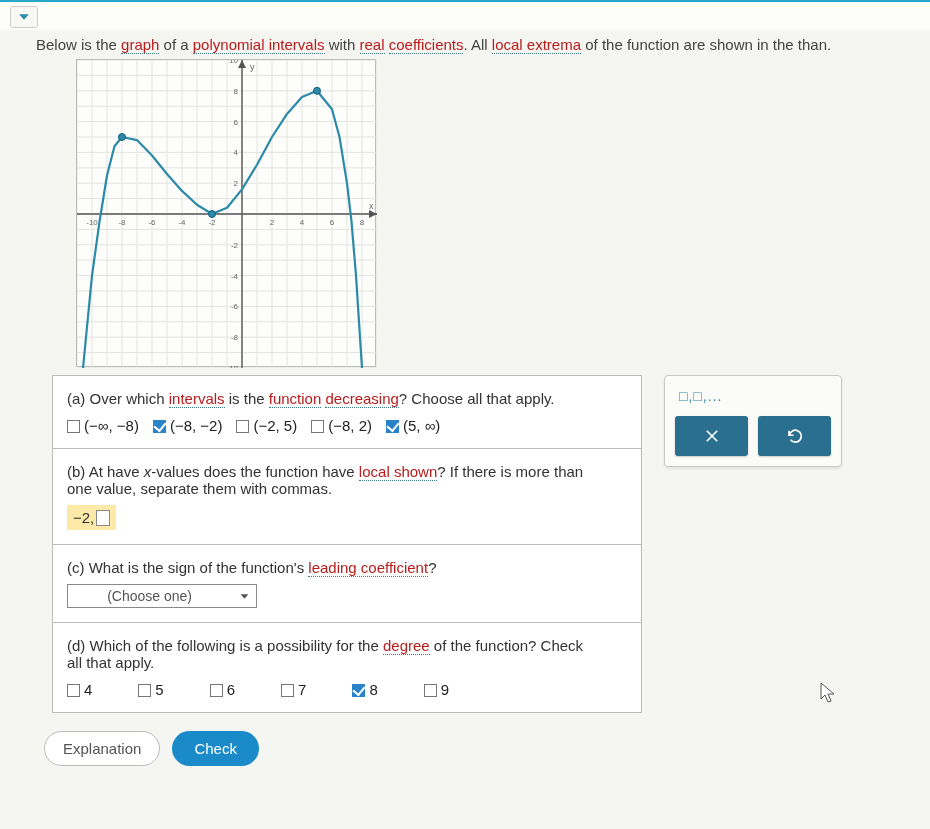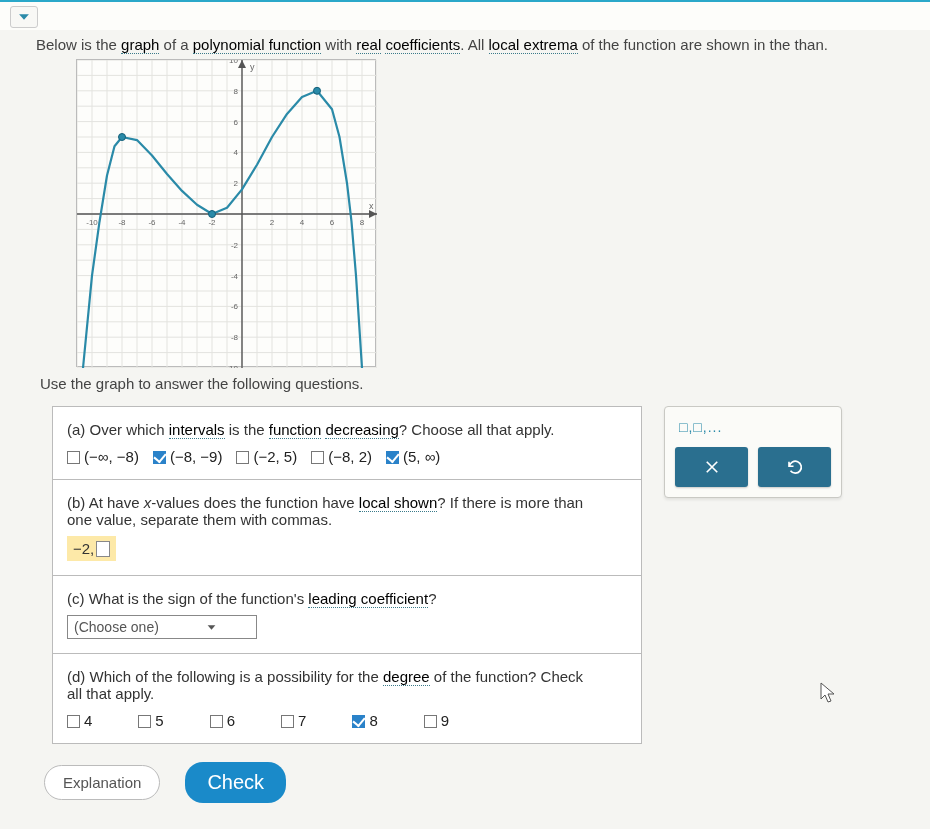--- a/index.html
+++ b/index.html
@@ -23,21 +23,21 @@
     border-radius: 3px;
     background: #f8f8f5;
     display: inline-flex;
     align-items: center;
     justify-content: center;
     cursor: pointer;
   }
   .chevron-btn svg { width: 14px; height: 14px; fill: #2a8aa8; }
   .content { padding: 4px 24px 10px 40px; }
   .prompt { color: #444; margin: 2px 0 6px -4px; }
-  .ul-link { color: #000000; border-bottom: 1px dotted #3a7a8a; cursor: pointer; }
+  .ul-link { color: #b91c1c; border-bottom: 1px dotted #3a7a8a; cursor: pointer; }
   .graph-box {
     width: 300px; height: 308px;
     border: 1px solid #bbb;
     background: #fdfdfb;
     margin: 4px 0 8px 36px;
     position: relative;
   }
   .graph-box svg { position: absolute; left:0; top:0; }
   .instr { color:#444; margin: 8px 0 14px 0; }
   .qa-row { display:flex; align-items:flex-start; gap: 22px; padding-left: 12px; }
@@ -89,21 +89,21 @@
     margin-left:2px;
   }
   .sel {
     border:1px solid #888;
     background:#fff;
     padding: 3px 6px;
     font-size: 14px;
     color:#555;
     width: 190px;
     display:flex;
-    justify-content:flex-start;
+    justify-content:flex-end;
     align-items:center;
     margin-top:8px;
     cursor:pointer;
     gap:47px;
   }
   .sel svg { width:11px; height:11px; }
   .d-opts { margin-top:10px; display:flex; gap: 46px; align-items:center; color:#222;}
   .side-panel {
     width: 178px;
     border: 1px solid #c9c9c4;
@@ -126,56 +126,56 @@
     border-radius:3px;
     display:flex;
     align-items:center;
     justify-content:center;
     cursor:pointer;
     box-shadow: 0 1px 2px rgba(0,0,0,0.2);
   }
   .side-btn svg { width:18px; height:18px; stroke:#fff; fill:none; stroke-width:2.2; }
   .footer-btns {
     margin: 18px 0 6px 4px;
-    display:flex; gap:25px; align-items:center;
+    display:flex; gap:12px; align-items:center;
   }
   .btn-explain {
     border:1px solid #bbb;
     background:#fff;
     border-radius: 18px;
     padding: 8px 18px;
     color:#555;
     font-size:15px;
     cursor:pointer;
   }
   .btn-check {
     border:none;
     background:#1a8ac9;
     color:#fff;
     border-radius: 18px;
     padding: 9px 22px;
-    font-size:20px;
+    font-size:15px;
     cursor:pointer;
   }
   .cursor-icon { position:absolute; }
 </style>
 </head>
 <body>
 
 <div class="top-bar">
   <div class="chevron-btn">
     <svg viewBox="0 0 20 20">
         <path d="M3 6l7 8 7-8z"></path>
       </svg>
   </div>
 </div>
 
 <div class="content">
   <div class="prompt">
-    <span>Below is the </span><span class="ul-link">graph</span><span> of a </span><span class="ul-link">polynomial function</span><span> with </span><span class="ul-link">real</span><span> </span><span class="ul-link">coefficients</span><span>. All </span><span class="ul-link">local extrema</span><span> of the function are shown in the than.</span>
+    <span>Below is the </span><span class="ul-link">graph</span><span> of a </span><span class="ul-link">polynomial intervals</span><span> with </span><span class="ul-link">real</span><span> </span><span class="ul-link">coefficients</span><span>. All </span><span class="ul-link">local extrema</span><span> of the function are shown in the than.</span>
   </div>
 
   <div class="graph-box">
     <svg id="graph-svg" width="300" height="308" viewBox="0 0 300 308">
         <line x1="0" y1="0" x2="0" y2="308" stroke="#e3e3df" stroke-width="1"></line>
         <line x1="15" y1="0" x2="15" y2="308" stroke="#e3e3df" stroke-width="1"></line>
         <line x1="30" y1="0" x2="30" y2="308" stroke="#e3e3df" stroke-width="1"></line>
         <line x1="45" y1="0" x2="45" y2="308" stroke="#e3e3df" stroke-width="1"></line>
         <line x1="60" y1="0" x2="60" y2="308" stroke="#e3e3df" stroke-width="1"></line>
         <line x1="75" y1="0" x2="75" y2="308" stroke="#e3e3df" stroke-width="1"></line>
@@ -240,33 +240,32 @@
         <text x="161" y="3" font-size="8" fill="#666" text-anchor="end">10</text>
         <text x="173" y="10" font-size="9" fill="#666">y</text>
         <text x="292" y="149" font-size="9" fill="#666">x</text>
         <path d="M6.0 308.0 L15.0 215.6 L22.5 161.7 L30.0 115.5 L37.5 86.2 L45.0 77.0 L60.0 80.1 L75.0 95.5 L90.0 114.0 L105.0 130.9 L120.0 144.8 L135.0 154.0 L150.0 147.8 L165.0 129.4 L180.0 104.7 L195.0 77.0 L210.0 53.9 L225.0 37.0 L240.0 30.8 L255.0 49.3 L262.5 77.0 L270.0 123.2 L274.5 161.7 L279.0 215.6 L285.0 308.0 L288.0 354.2 " fill="none" stroke="#2a8aa8" stroke-width="2.2" stroke-linejoin="round"></path>
         <circle cx="45" cy="77" r="3.5" fill="#2a8aa8" stroke="#15607a" stroke-width="1"></circle>
         <circle cx="135" cy="154" r="3.5" fill="#2a8aa8" stroke="#15607a" stroke-width="1"></circle>
         <circle cx="240" cy="30.80000000000001" r="3.5" fill="#2a8aa8" stroke="#15607a" stroke-width="1"></circle>
       </svg>
   </div>
 
-  <div class="instr">Use the graph to answer the following questions.</div>
 
   <div class="qa-row">
     <table class="qa-table">
       <tbody>
           <tr>
             <td>
         <div>
           <span>(a) Over which </span><span class="ul-link">intervals</span><span> is the </span><span class="ul-link">function</span><span> </span><span class="ul-link">decreasing</span><span>? Choose all that apply.</span>
         </div>
         <div class="opt-row">
           <span><span class="cb"></span><span>(−∞, −8)</span></span>
-          <span><span class="cb checked"></span><span>(−8, −9)</span></span>
+          <span><span class="cb checked"></span><span>(−8, −2)</span></span>
           <span><span class="cb"></span><span>(−2, 5)</span></span>
           <span><span class="cb"></span><span>(−8, 2)</span></span>
           <span><span class="cb checked"></span><span>(5, ∞)</span></span>
         </div>
       </td>
           </tr>
       <tr>
             <td>
         <div>
           <span>(b) At have </span><i>x</i><span>-values does the function have </span><span class="ul-link">local shown</span><span>? If there is more than</span><br>

